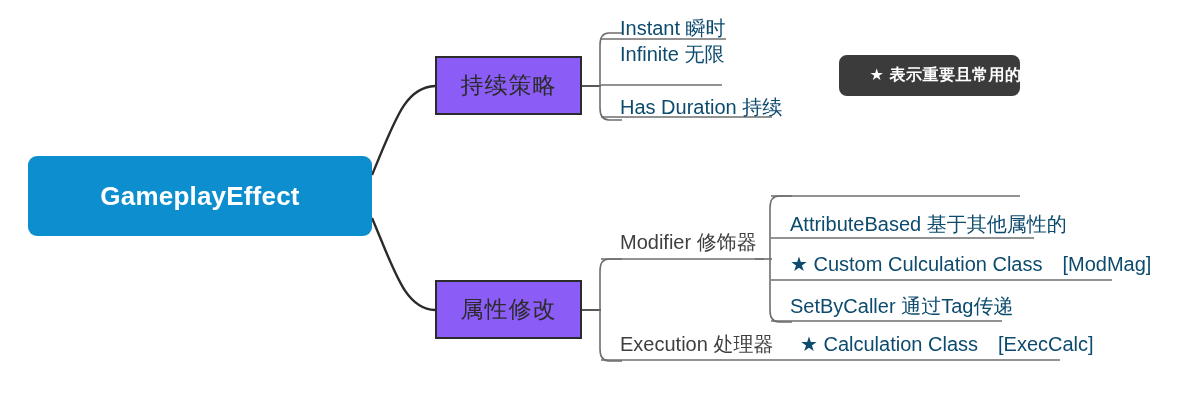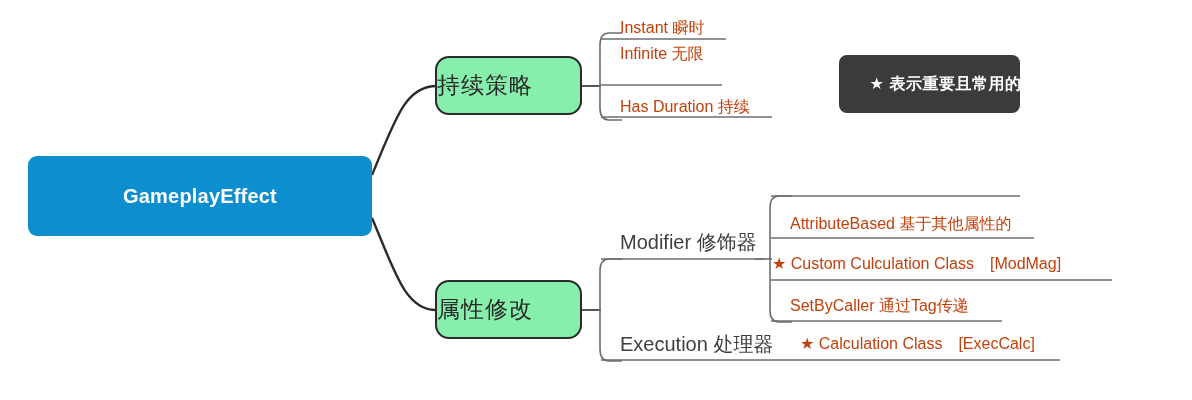--- a/index.html
+++ b/index.html
@@ -37,71 +37,71 @@
     height: 80px;
     background: #0d8ecf;
     border-radius: 9px;
     display: flex;
     align-items: center;
     justify-content: center;
     box-sizing: border-box;
   }
   .root-label {
     color: #ffffff;
-    font-size: 20px;
+    font-size: 26px;
     font-weight: bold;
     letter-spacing: 0.2px;
     white-space: nowrap;
   }
 
   
   .branch-node {
     position: absolute;
     width: 147px;
     height: 59px;
-    background: #86efac;
+    background: #8b5cf6;
     border: 2.5px solid #2b2b2b;
-    border-radius: 14px;
+    border-radius: 0;
     display: flex;
     align-items: center;
-    justify-content: flex-start;
+    justify-content: center;
     box-sizing: border-box;
   }
   .branch-node.n0 { left: 435px; top: 56px; }
   .branch-node.n1 { left: 435px; top: 280px; }
   .branch-label {
     font-size: 23px;
     color: #2b2b2b;
     white-space: nowrap;
     letter-spacing: 1px;
   }
 
   
   .leaf {
     position: absolute;
-    font-size: 16px;
-    color: #c2410c;
+    font-size: 20px;
+    color: #0c4a6e;
     white-space: nowrap;
     line-height: 20px;
   }
   .mid {
     position: absolute;
     font-size: 20px;
     color: #3f3f3f;
     white-space: nowrap;
     line-height: 20px;
   }
 
   
   .legend-badge {
     position: absolute;
     left: 839px;
     top: 55px;
     width: 181px;
-    height: 58px;
+    height: 41px;
     background: #3b3b3b;
     border-radius: 8px;
     display: flex;
     align-items: center;
     justify-content: center;
     box-sizing: border-box;
     padding-left: 32px;
   }
   .legend-text {
     color: #ffffff;
@@ -157,21 +157,21 @@
   </div>
 
   <div class="leaf" style="left:620px; top:18px;">Instant 瞬时</div>
   <div class="leaf" style="left:620px; top:44px;">Infinite 无限</div>
   <div class="leaf" style="left:620px; top:97px;">Has Duration 持续</div>
 
   <div class="mid" style="left:620px; top:232px;">Modifier 修饰器</div>
   <div class="mid" style="left:620px; top:334px;">Execution 处理器</div>
 
   <div class="leaf" style="left:790px; top:214px;">AttributeBased 基于其他属性的</div>
-  <div class="leaf" style="left:772px; top:254px;">★ Custom Culculation Class　[ModMag]</div>
+  <div class="leaf" style="left:790px; top:254px;">★ Custom Culculation Class　[ModMag]</div>
   <div class="leaf" style="left:790px; top:296px;">SetByCaller 通过Tag传递</div>
 
   <div class="leaf" style="left:800px; top:334px;">★ Calculation Class　[ExecCalc]</div>
 
   <div class="legend-badge">
     <span class="legend-text">★ 表示重要且常用的</span>
   </div>
 
 </div>
 

